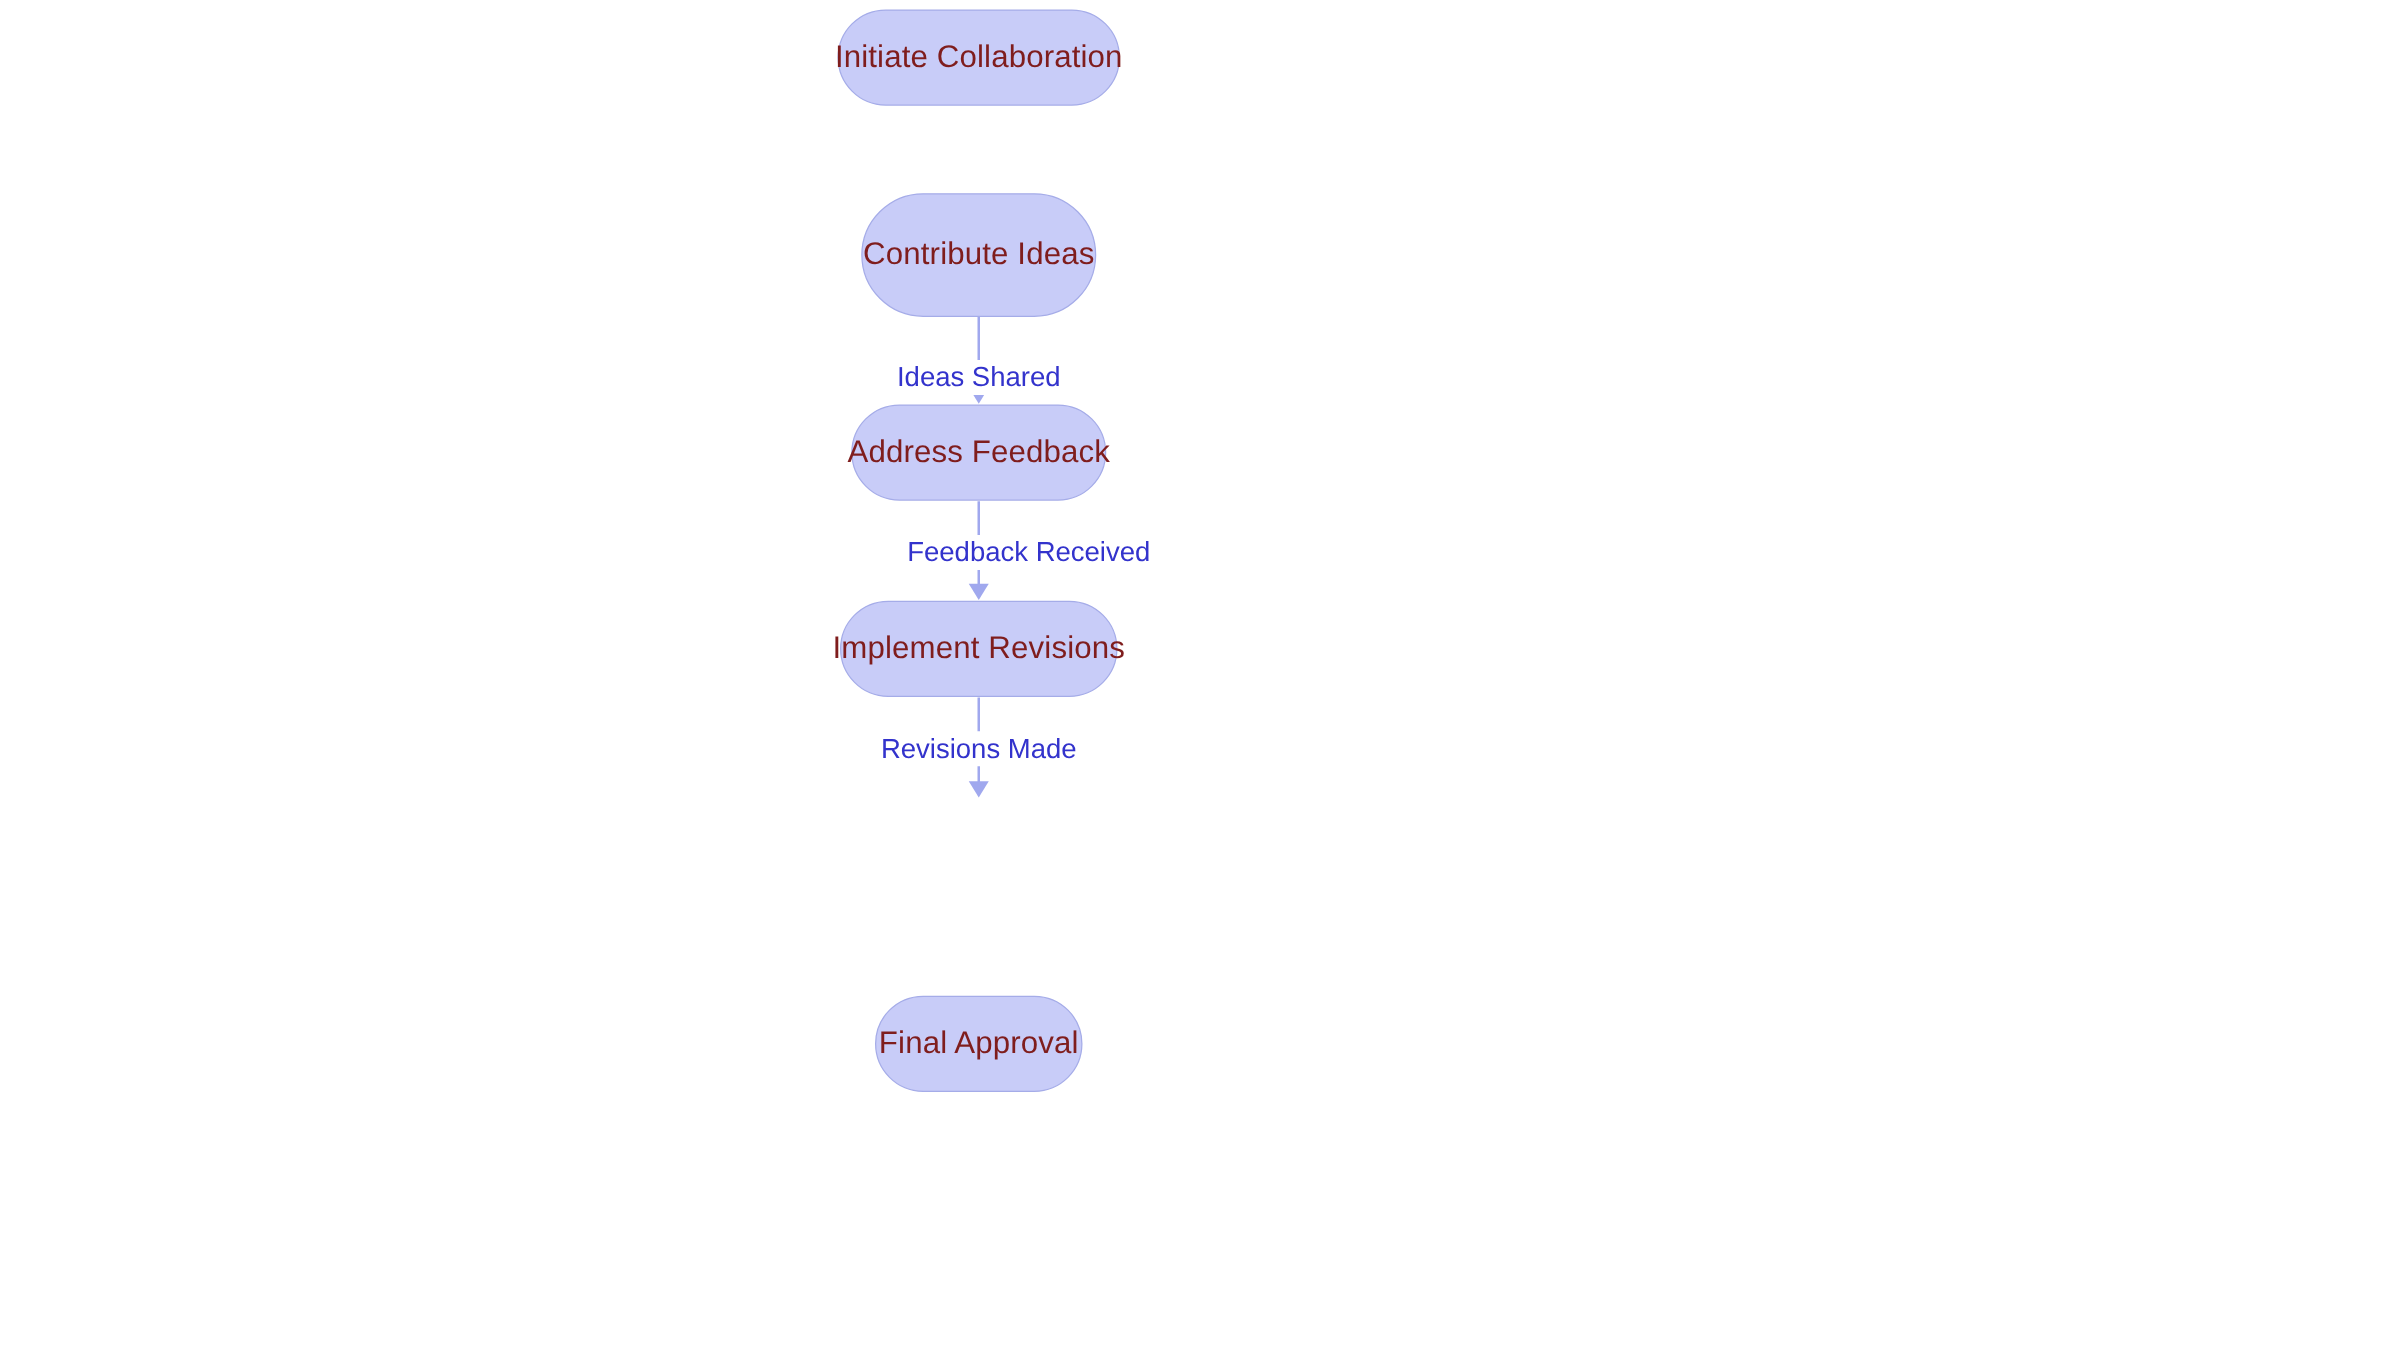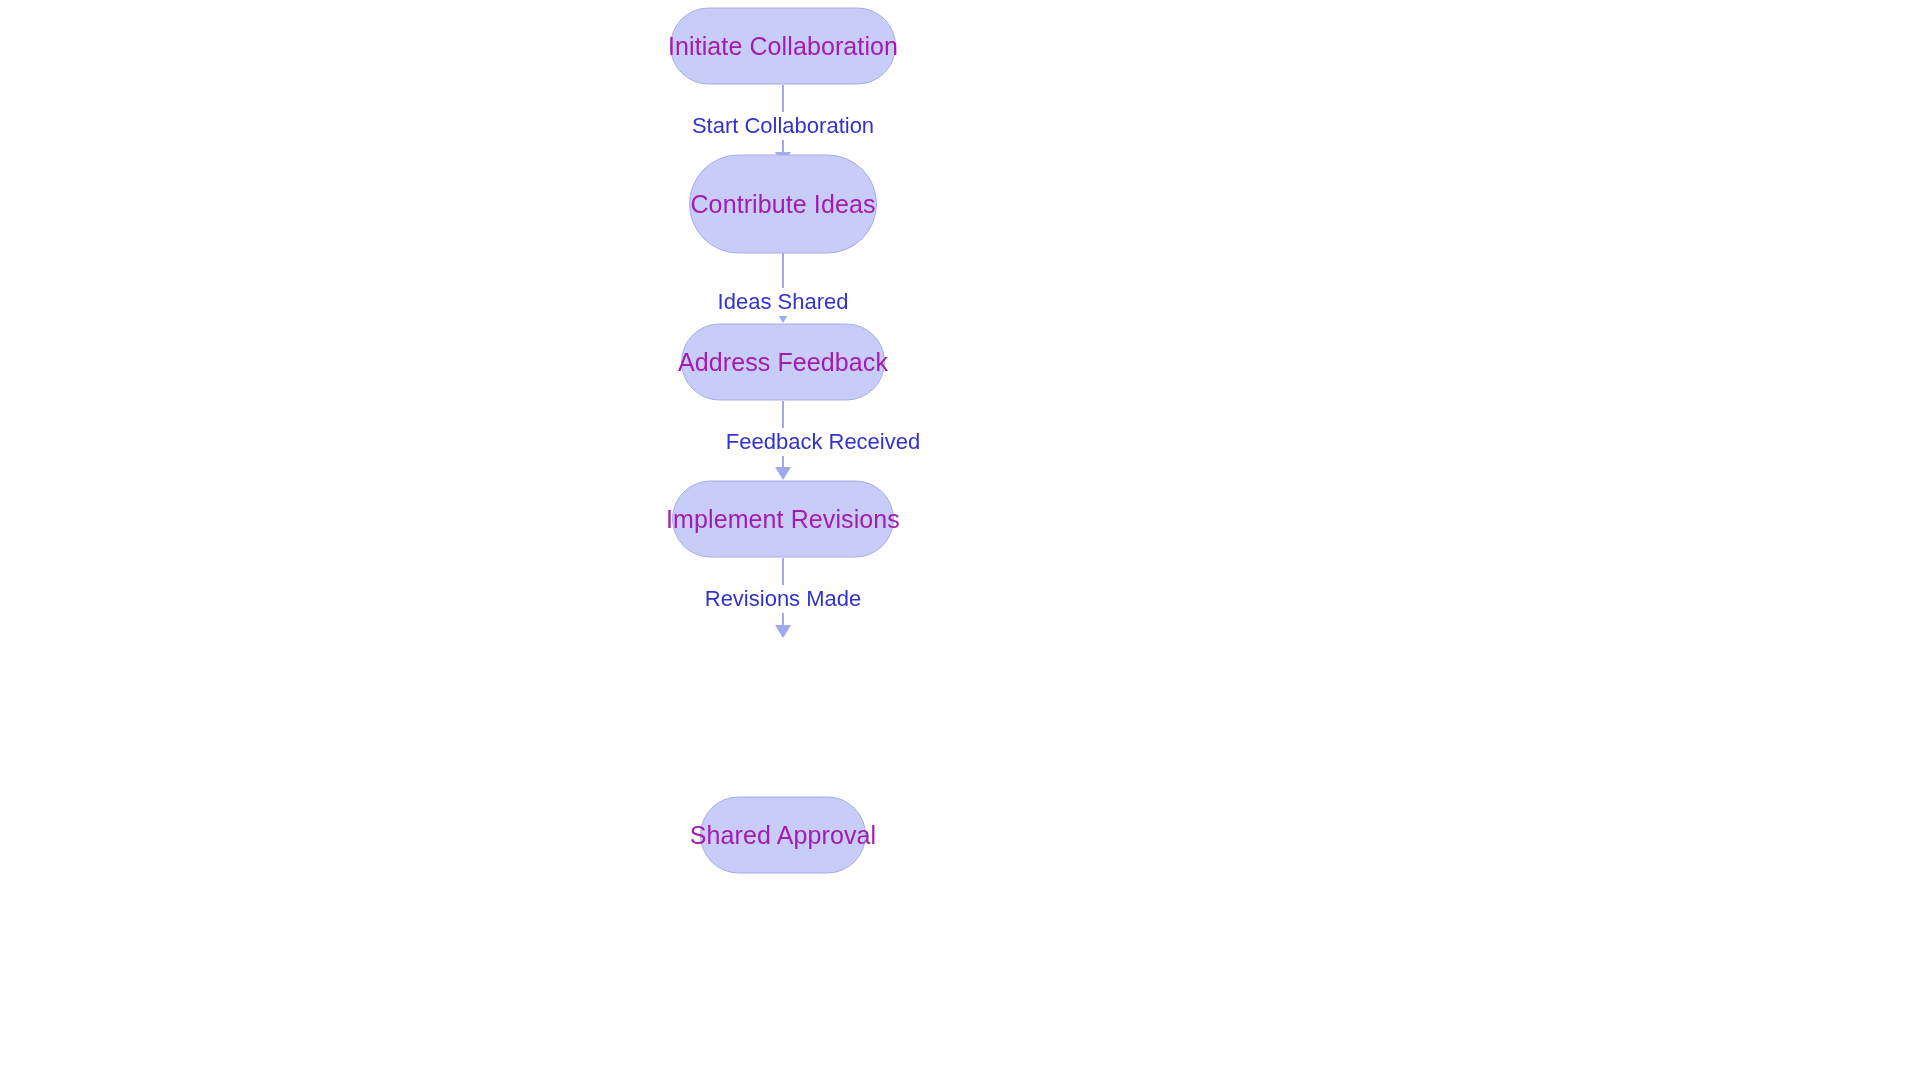--- a/index.html
+++ b/index.html
@@ -40,21 +40,21 @@
     justify-content: center;
     border-radius: 999px;
     background: #c8ccf8;
     border: 1.6px solid #a5ace8;
     transform: translate(-50%, -50%);
     white-space: nowrap;
   }
   .node-label {
     font-size: 25px;
     line-height: 1;
-    color: #a21caf;
+    color: #7f1d1d;
     letter-spacing: 0.1px;
     font-weight: 400;
     padding: 0 6px;
     user-select: none;
   }
 
   
   .edge {
     position: absolute;
     transform: translateX(-50%);
@@ -89,25 +89,20 @@
     white-space: nowrap;
     user-select: none;
   }
 </style>
 </head>
 <body>
 
 <div id="flow-canvas">
   <div class="flow-column" id="flow-column">
 
-  <div class="edge" style="left: 783px; top: 85px; width: 260px; height: 80px;">
-        <div class="edge-line" style="height: 69px;"></div>
-        <div class="edge-arrowhead" style="top: 67px;"></div>
-        <div class="edge-label" style="top: 27px;">Start Collaboration</div>
-      </div>
       <div class="edge" style="left: 783px; top: 243px; width: 260px; height: 80px;">
         <div class="edge-line" style="height: 69px;"></div>
         <div class="edge-arrowhead" style="top: 67px;"></div>
         <div class="edge-label" style="top: 45px;">Ideas Shared</div>
       </div>
       <div class="edge" style="left: 783px; top: 401px; width: 260px; height: 79px;">
         <div class="edge-line" style="height: 68px;"></div>
         <div class="edge-arrowhead" style="top: 66px;"></div>
         <div class="edge-label" style="top: 27px; margin-left: 40px;">Feedback Received</div>
       </div>
@@ -122,16 +117,16 @@
       <div class="node" style="left: 783px; top: 204px; width: 188px; height: 99px;">
         <span class="node-label">Contribute Ideas</span>
       </div>
       <div class="node" style="left: 783px; top: 519px; width: 222px; height: 77px;">
         <span class="node-label">Implement Revisions</span>
       </div>
       <div class="node" style="left: 783px; top: 362px; width: 204px; height: 77px;">
         <span class="node-label">Address Feedback</span>
       </div>
       <div class="node" style="left: 783px; top: 835px; width: 166px; height: 77px;">
-        <span class="node-label">Shared Approval</span>
+        <span class="node-label">Final Approval</span>
       </div>
     </div>
 </div>
 
 </body></html>

